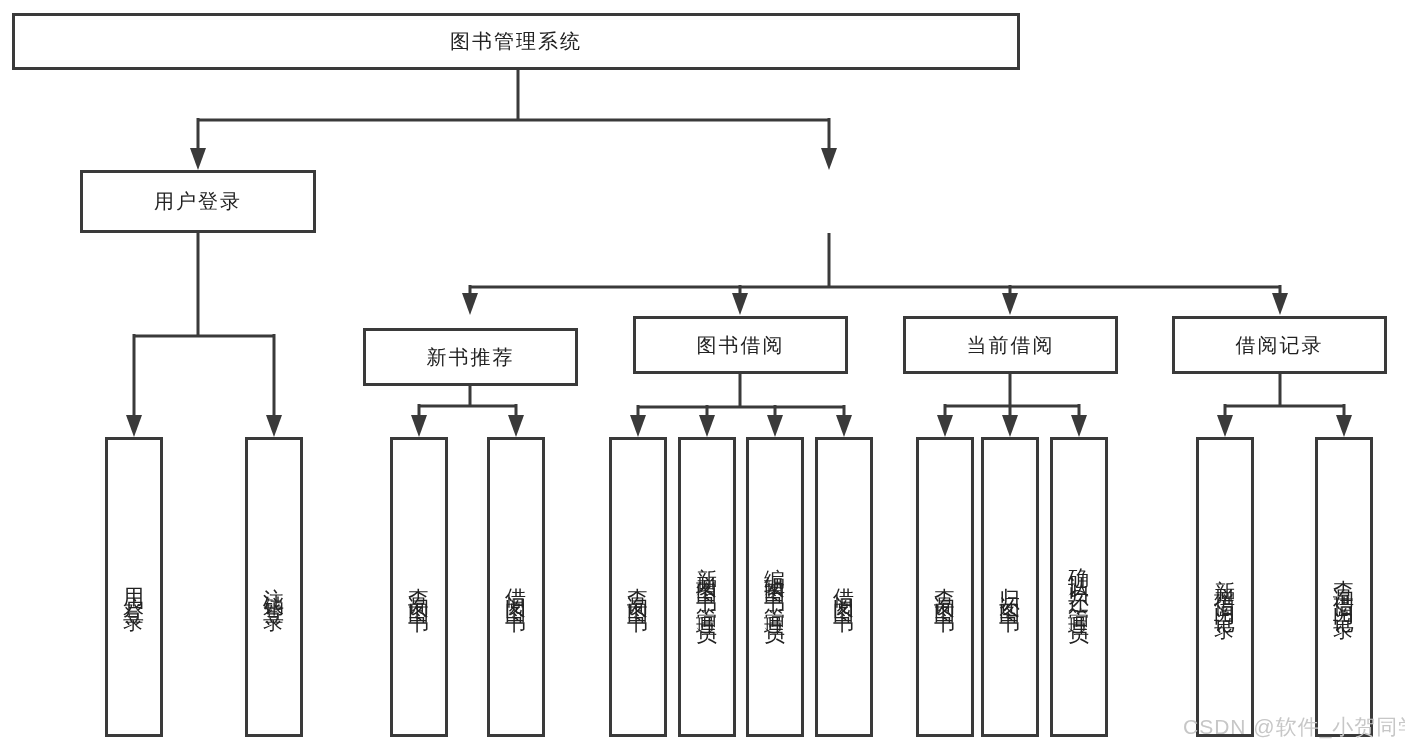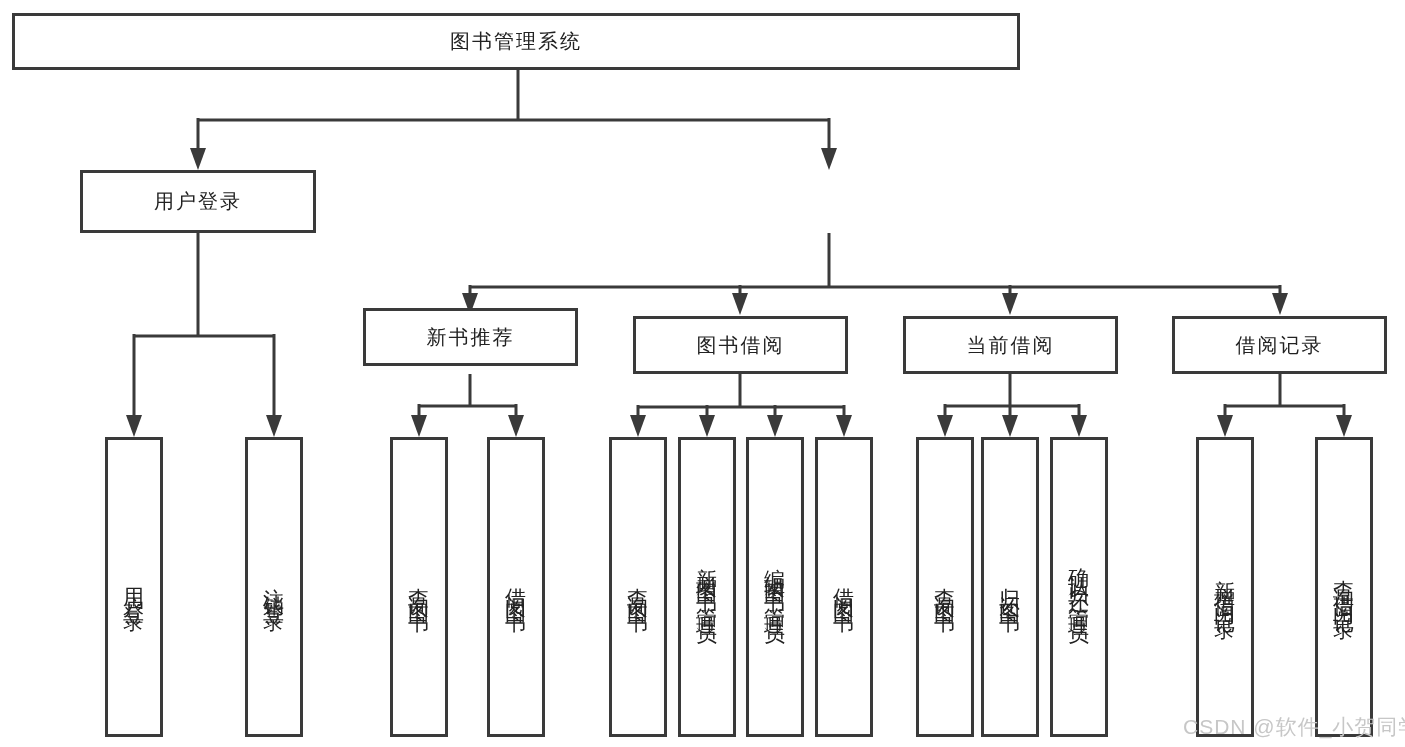--- a/index.html
+++ b/index.html
@@ -134,21 +134,21 @@
   </svg>
 
   <div class="hbox" style="left:12px; top:13px; width:1008px; height:57px;">
     <span class="lbl">图书管理系统</span>
   </div>
 
   <div class="hbox" style="left:80px; top:170px; width:236px; height:63px;">
     <span class="lbl">用户登录</span>
   </div>
 
-  <div class="hbox" style="left:363px; top:308px; width:215px; height:58px;">
+  <div class="hbox" style="left:363px; top:328px; width:215px; height:58px;">
     <span class="lbl">新书推荐</span>
   </div>
   <div class="hbox" style="left:903px; top:316px; width:215px; height:58px;">
     <span class="lbl">当前借阅</span>
   </div>
   <div class="hbox" style="left:633px; top:316px; width:215px; height:58px;">
     <span class="lbl">图书借阅</span>
   </div>
   <div class="hbox" style="left:1172px; top:316px; width:215px; height:58px;">
     <span class="lbl">借阅记录</span>

